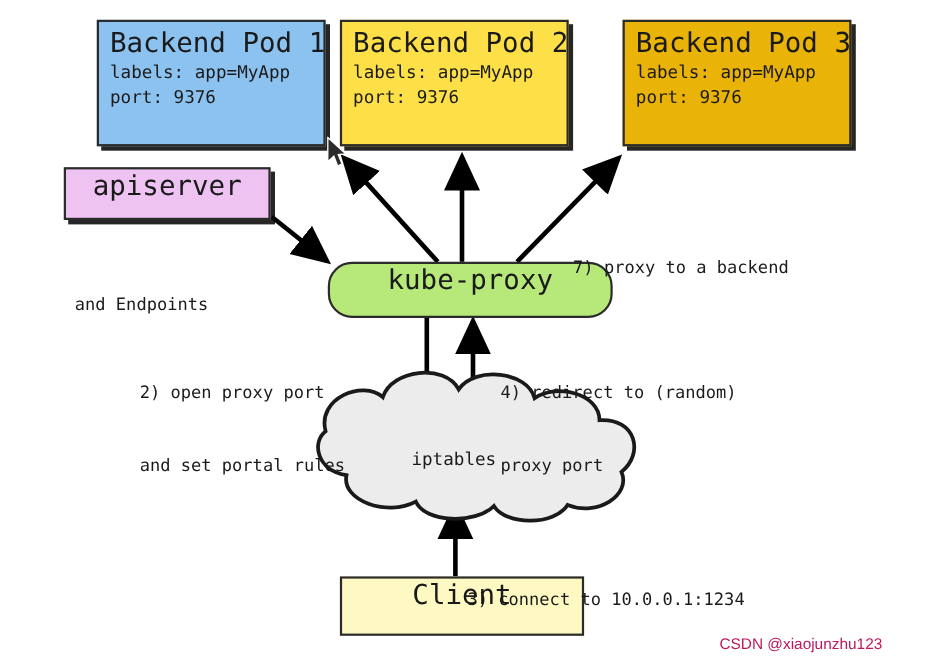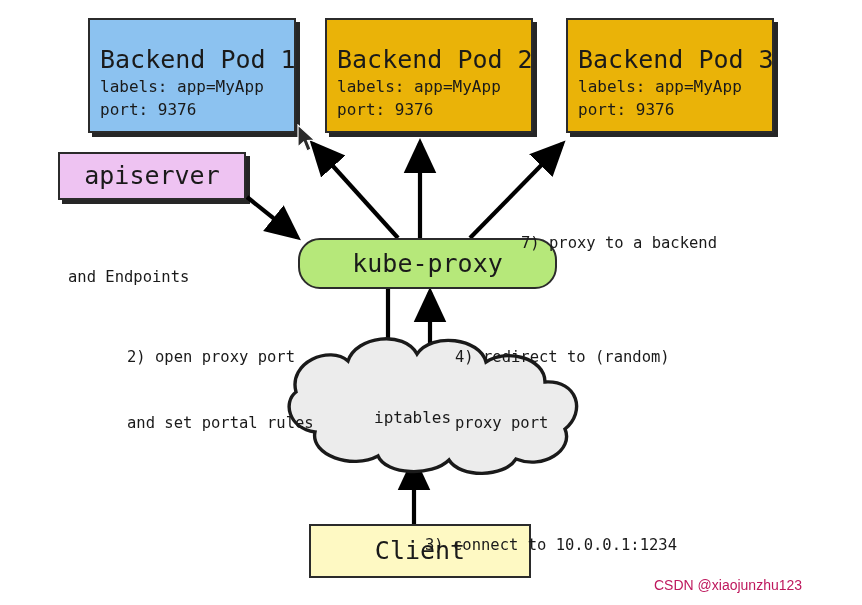--- a/index.html
+++ b/index.html
@@ -22,35 +22,34 @@
     width: 862px;
     height: 605px;
     pointer-events: none;
   }
   .node {
     position: absolute;
     box-sizing: border-box;
     border: 2px solid #2b2b2b;
     display: flex;
     flex-direction: column;
-    justify-content: center;
   }
   .node.shadowed {
     box-shadow: 4px 4px 0 rgba(0,0,0,0.85);
   }
   .pod-box {
     padding: 4px 10px 6px 10px;
     justify-content: flex-start;
   }
   .pod-title {
     font-size: 25px;
     line-height: 30px;
     color: #1a1a1a;
     white-space: nowrap;
-    margin-top: 21px;
+    margin-top: 0;
   }
   .pod-line {
     font-size: 16px;
     line-height: 23px;
     color: #1a1a1a;
     white-space: nowrap;
   }
   .center-title {
     font-size: 25px;
     line-height: 30px;
@@ -123,21 +122,21 @@
                C 288 428, 283 402, 296 392 Z" fill="#ececec" stroke="#1a1a1a" stroke-width="3.4"></path>
     </g>
   </svg>
 
   <div class="node pod-box shadowed" style="left:88px; top:18px; width:208px; height:115px; background:#8cc2f0;">
     <div class="pod-title">Backend Pod 1</div>
     <div class="pod-line">labels: app=MyApp</div>
     <div class="pod-line">port: 9376</div>
   </div>
 
-  <div class="node pod-box shadowed" style="left:325px; top:18px; width:208px; height:115px; background:#eab308;">
+  <div class="node pod-box shadowed" style="left:309px; top:18px; width:208px; height:115px; background:#fde047;">
     <div class="pod-title">Backend Pod 2</div>
     <div class="pod-line">labels: app=MyApp</div>
     <div class="pod-line">port: 9376</div>
   </div>
 
   <div class="node pod-box shadowed" style="left:566px; top:18px; width:208px; height:115px; background:#eab308;">
     <div class="pod-title">Backend Pod 3</div>
     <div class="pod-line">labels: app=MyApp</div>
     <div class="pod-line">port: 9376</div>
   </div>

